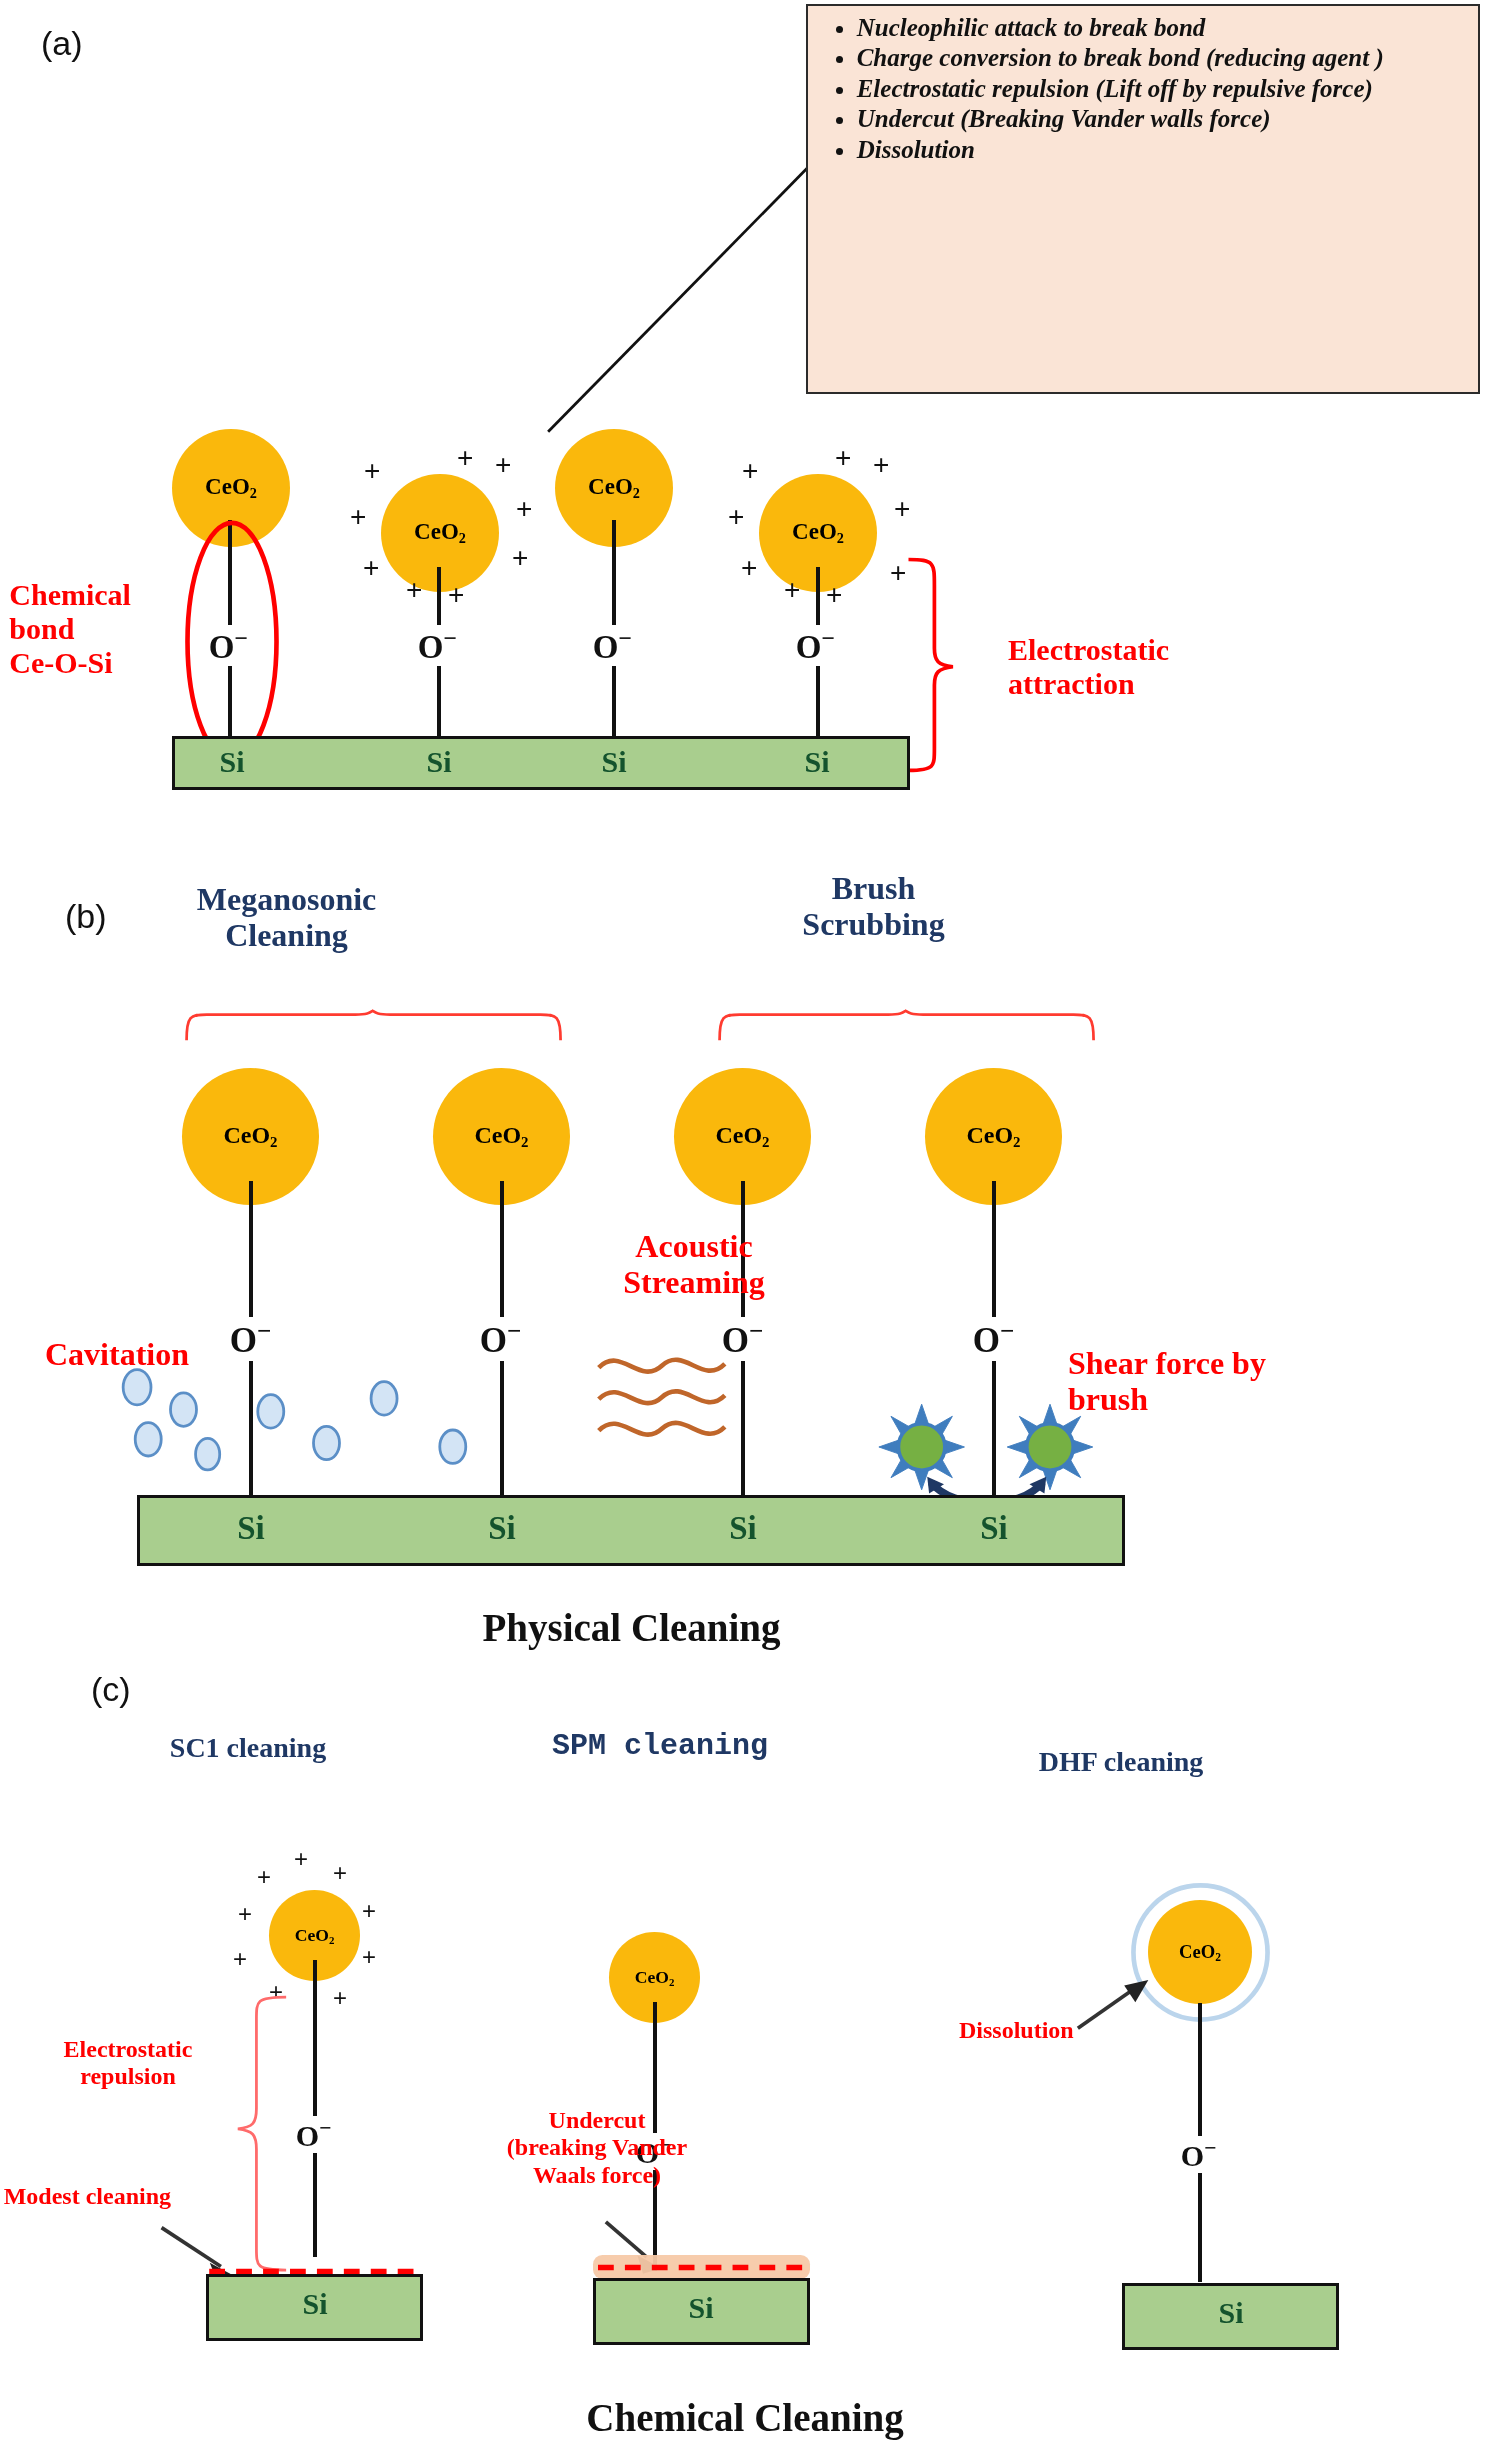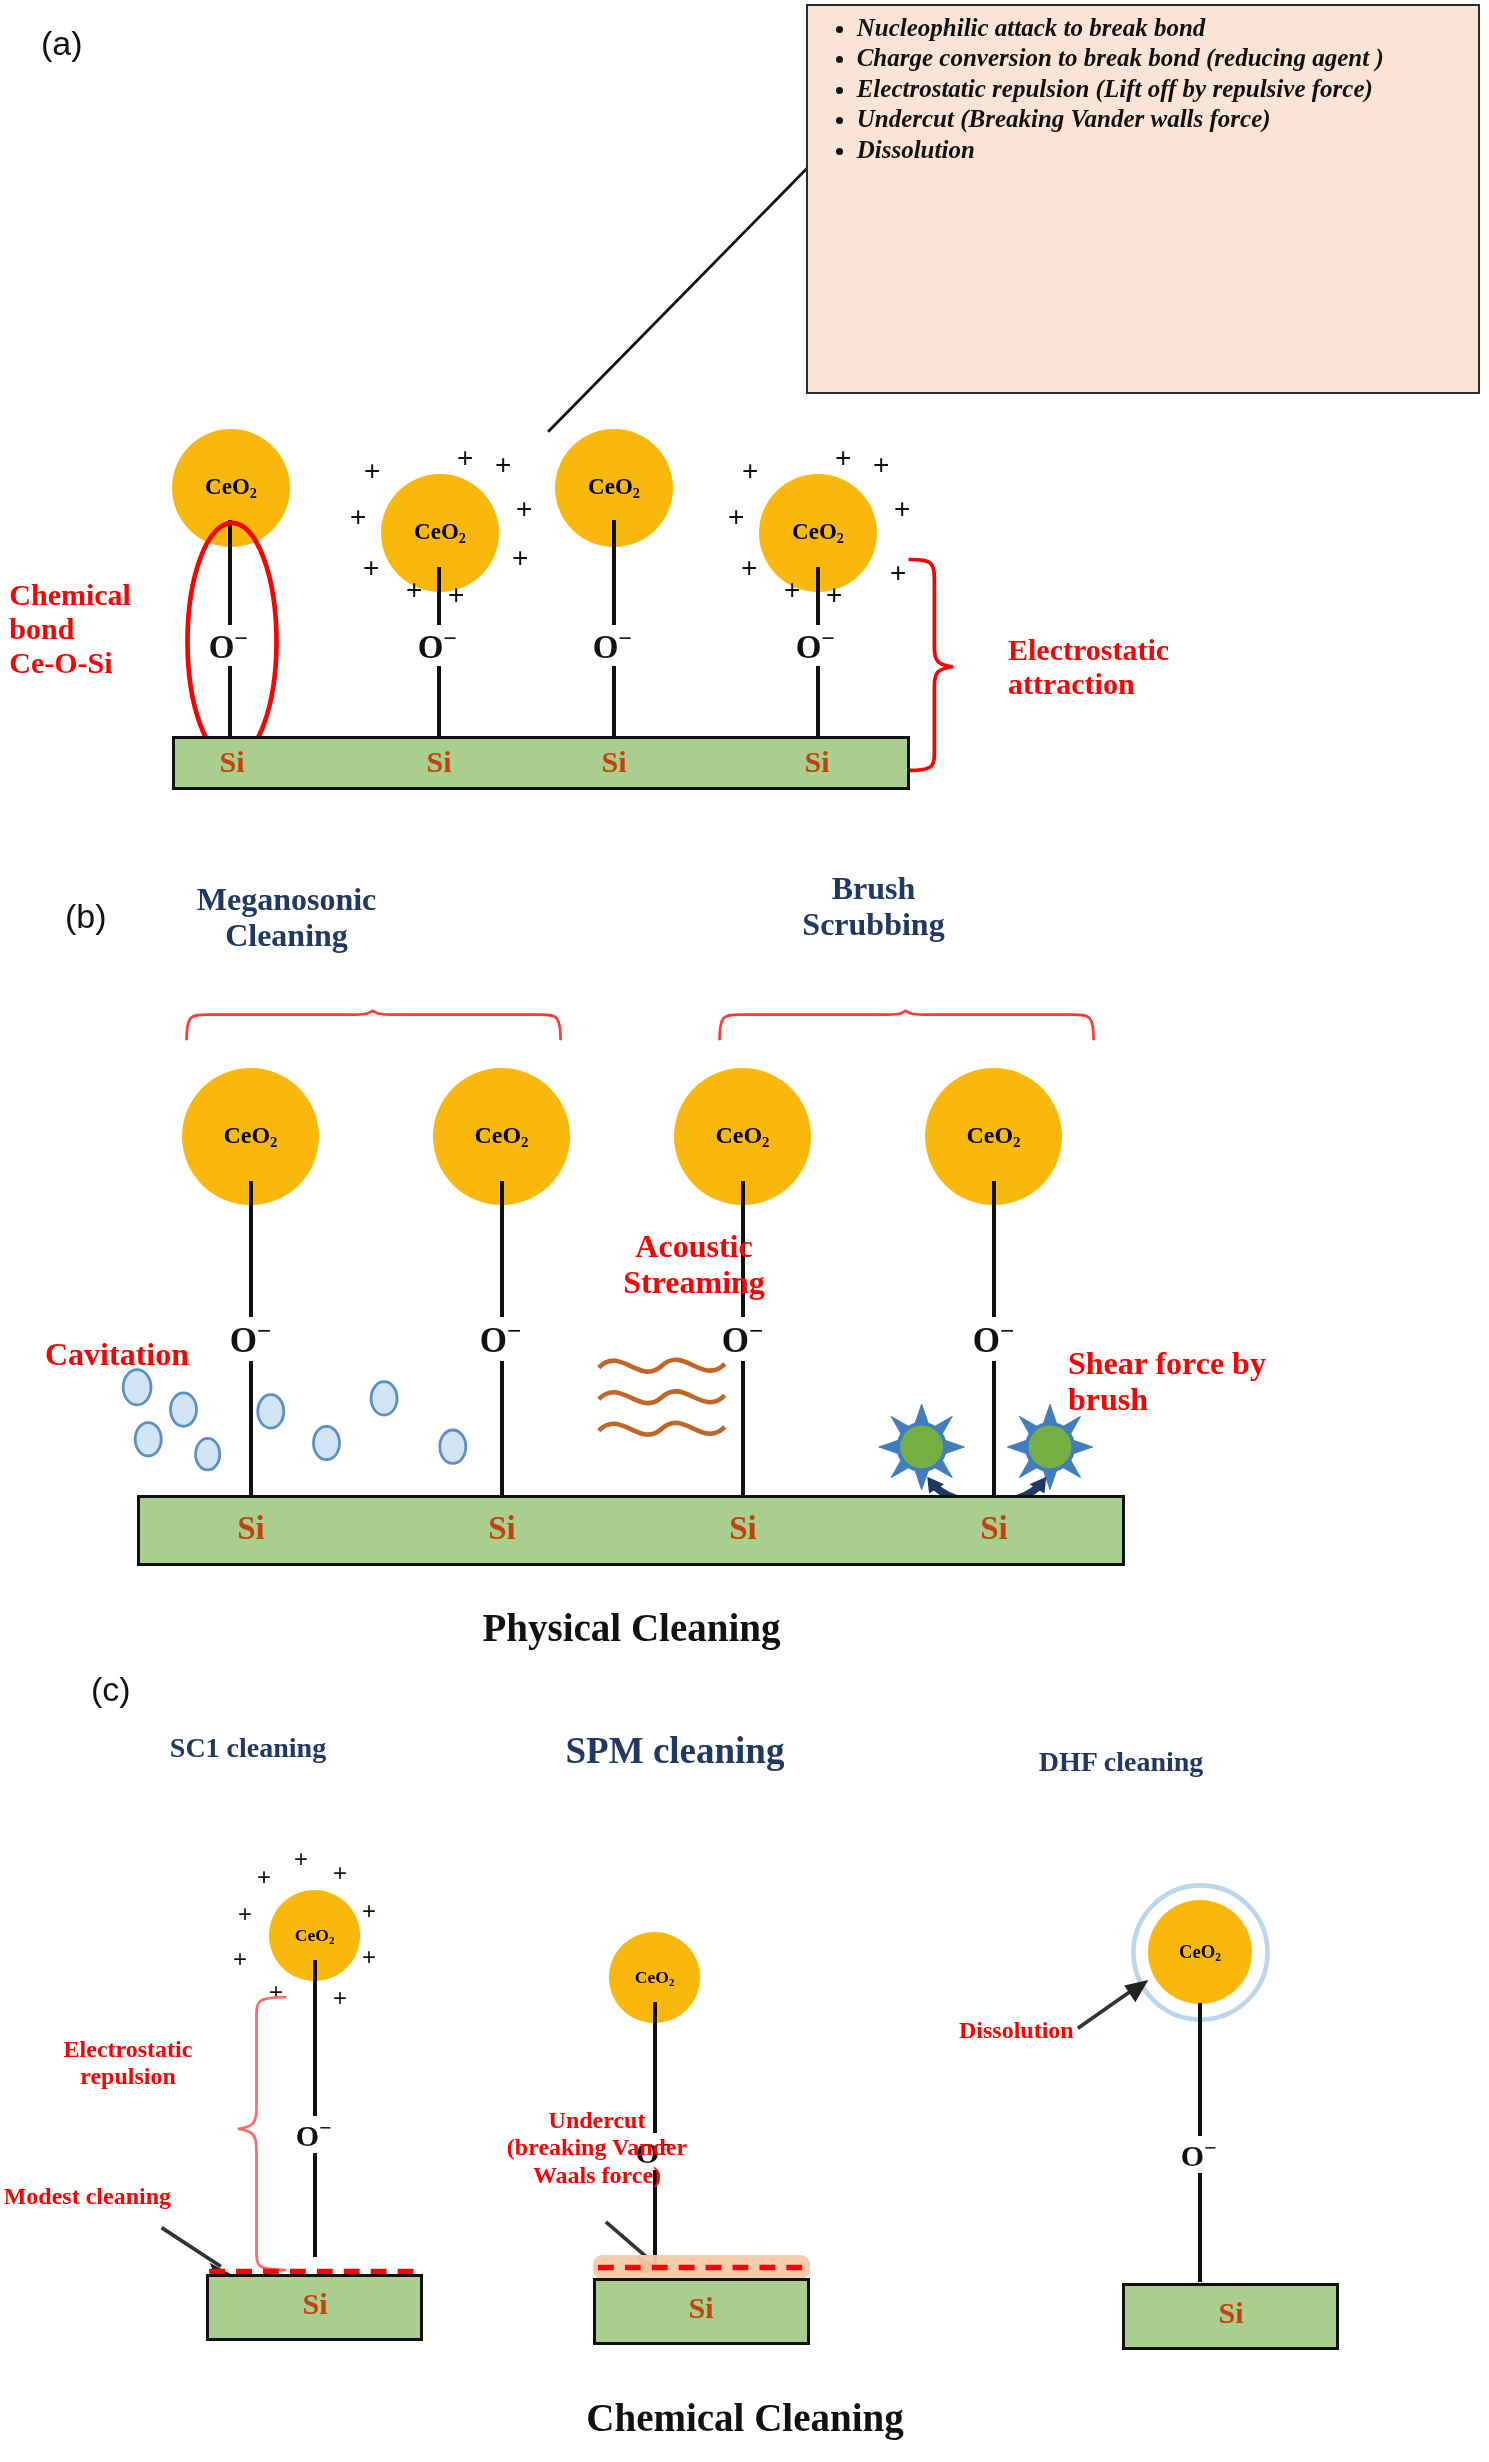--- a/index.html
+++ b/index.html
@@ -7,21 +7,21 @@
        font-family:"Liberation Serif",serif;}
   .abs{position:absolute;}
   .panel-letter{font-family:"Liberation Sans",sans-serif;font-size:34px;color:#111;}
   
   .particle{border-radius:50%;background:#FAB80C;display:flex;align-items:center;
             justify-content:center;color:#000;font-weight:bold;font-family:"Liberation Serif",serif;}
   .particle sub{font-size:.62em;vertical-align:-.25em;}
   
   .substrate{background:#A9CE8E;border:3.7px solid #111;display:flex;align-items:center;
              box-sizing:border-box;}
-  .si-lbl{font-weight:bold;color:#c2410c;font-family:"Liberation Serif",serif;
+  .si-lbl{font-weight:bold;color:#14532d;font-family:"Liberation Serif",serif;
           position:absolute;transform:translateX(-50%);text-align:center;}
   
   .bond{background:#111;width:3.7px;}
   .ominus{position:absolute;font-weight:bold;color:#111;
           font-family:"Liberation Serif",serif;white-space:nowrap;background:#fff;
           padding:0 2.8px;}
   .ominus sup{font-size:.72em;vertical-align:.5em;font-weight:900;}
   
   .plus{position:absolute;color:#111;font-weight:500;font-family:"Liberation Sans",sans-serif;
         line-height:1;}
@@ -237,21 +237,21 @@
 <div class="si-lbl abs" style="left:251px;top:1510px;font-size:33px;">Si</div>
 <div class="si-lbl abs" style="left:502px;top:1510px;font-size:33px;">Si</div>
 <div class="si-lbl abs" style="left:743px;top:1510px;font-size:33px;">Si</div>
 <div class="si-lbl abs" style="left:994px;top:1510px;font-size:33px;">Si</div>
 
 <div class="blklab" style="left:353px;top:1605px;width:557px;font-size:39px;">Physical Cleaning</div>
 
 <div class="abs panel-letter" style="left:91px;top:1670px;">(c)</div>
 
 <div class="navylab" style="left:132px;top:1732px;width:232px;font-size:28px;">SC1 cleaning</div>
-<div class="navylab" style="left:559px;top:1730px;width:232px;font-size:37px;">SPM cleaning</div>
+<div class="navylab" style="left:544px;top:1730px;width:232px;font-size:30px;font-family:Liberation Mono, monospace;">SPM cleaning</div>
 <div class="navylab" style="left:1005px;top:1746px;width:232px;font-size:28px;">DHF cleaning</div>
 
 <div class="abs particle" style="left:269px;top:1890px;width:91px;height:91px;font-size:17.6px;">
   <span><span>CeO</span><sub>2</sub></span>
 </div>
 <div class="abs bond" style="left:313px;top:1960px;height:297px;"></div>
 <div class="abs ominus" style="left:293px;top:2116px;font-size:30px;"><span>O</span><sup>−</sup></div>
 <div class="plus" style="left:294px;top:1847px;font-size:24px;">+</div>
 <div class="plus" style="left:257px;top:1865px;font-size:24px;">+</div>
 <div class="plus" style="left:333px;top:1861px;font-size:24px;">+</div>

